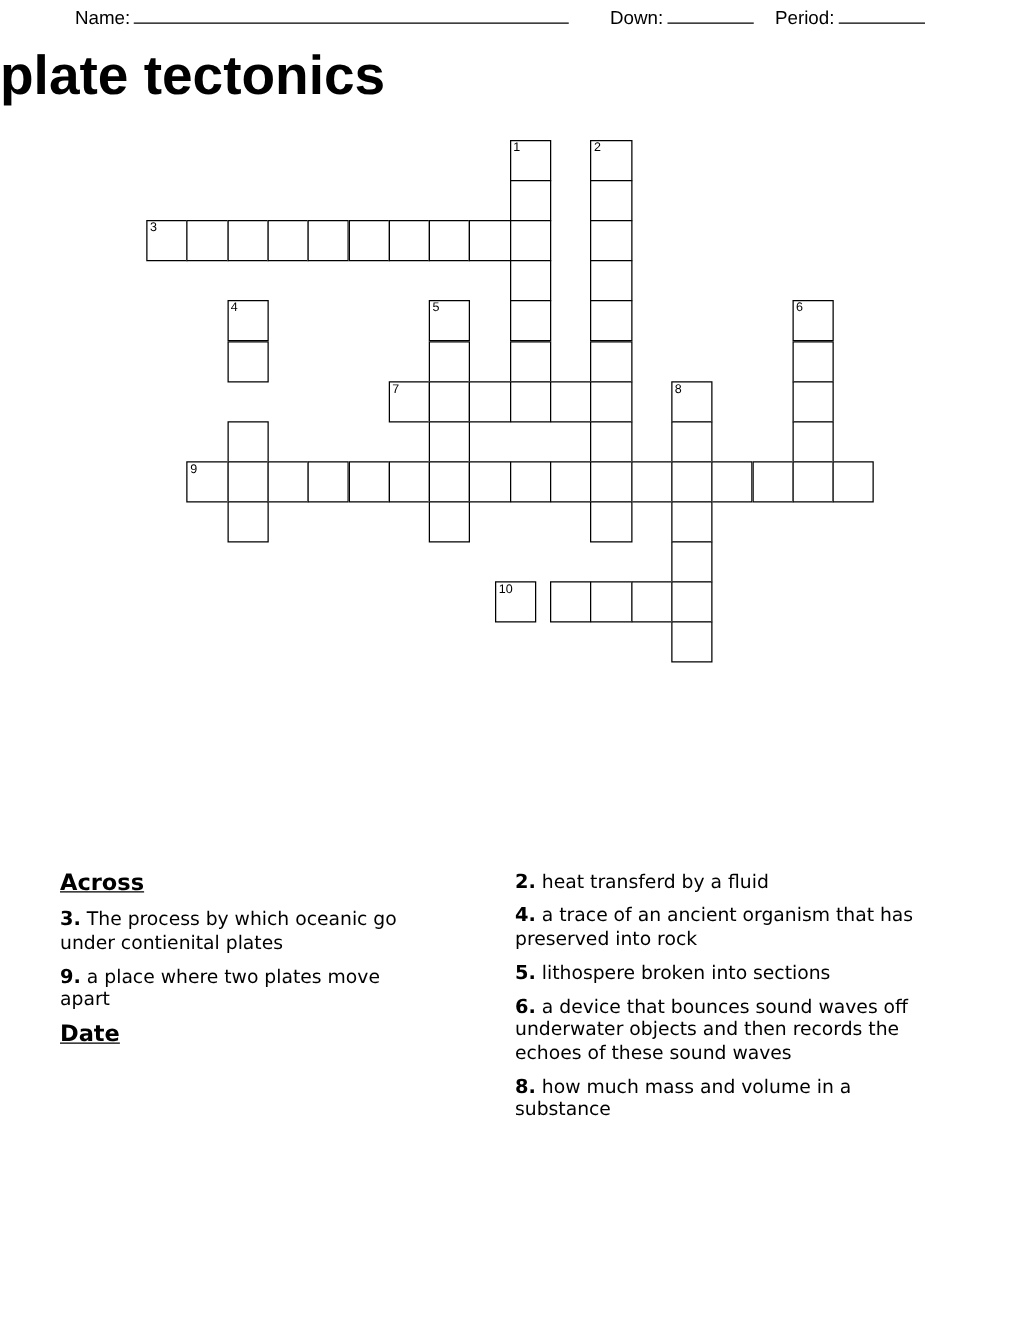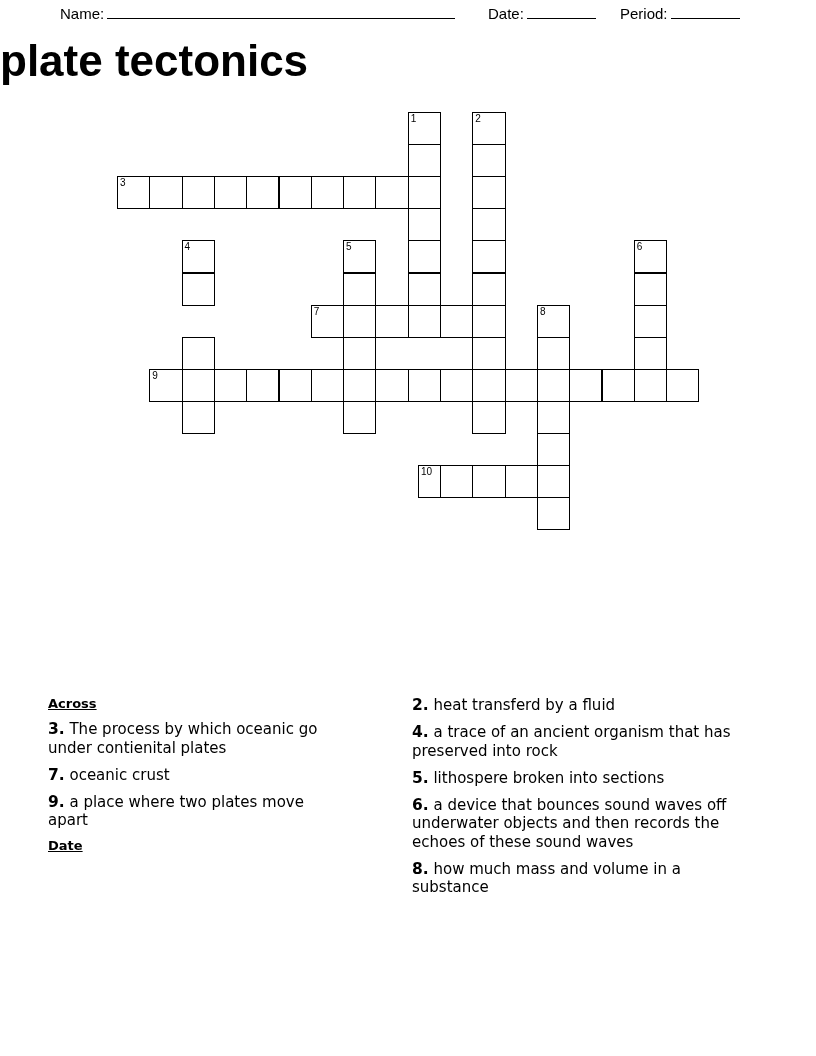--- a/index.html
+++ b/index.html
@@ -32,34 +32,34 @@
     position: absolute; top: 0px; left: 2px;
     font-size: 10px; line-height: 11px;
     font-family: "Liberation Sans", sans-serif;
   }
   
   .clues { position: absolute; top: 696px; left: 48px; width: 720px; }
   .clue-col { position: absolute; top: 0; }
   .col-0 { left: 0; width: 300px; }
   .col-1 { left: 364px; width: 322px; }
   .clue-heading {
-    font-size: 13px; font-weight: bold; text-decoration: underline;
+    font-size: 18px; font-weight: bold; text-decoration: underline;
     margin: 0 0 9px 0;
   }
   .clue { font-size: 15px; line-height: 18.5px; margin: 0 0 8.5px 0; }
   .clue b { font-size: 15.5px; }
 </style>
 </head>
 <body>
 
 <div class="page">
 
   <div class="topline">
     <span class="field f-name"><span>Name:</span><span class="fill-line"></span></span>
-    <span class="field f-date"><span>Date:</span><span class="fill-line"></span></span>
+    <span class="field f-date"><span>Down:</span><span class="fill-line"></span></span>
     <span class="field f-period"><span>Period:</span><span class="fill-line"></span></span>
   </div>
 
   <div class="title">plate tectonics</div>
 
   <div class="grid">
       <div class="cell" style="left: 290.7px; top: 0px;">
         <span class="cellnum">1</span>
       </div>
       <div class="cell" style="left: 355.3px; top: 0px;">
@@ -132,35 +132,34 @@
       <div class="cell" style="left: 419.9px; top: 256.8px;"></div>
       <div class="cell" style="left: 452.2px; top: 256.8px;"></div>
       <div class="cell" style="left: 484.5px; top: 256.8px;"></div>
       <div class="cell" style="left: 516.8px; top: 256.8px;"></div>
       <div class="cell" style="left: 549.1px; top: 256.8px;"></div>
       <div class="cell" style="left: 64.6px; top: 288.9px;"></div>
       <div class="cell" style="left: 226.1px; top: 288.9px;"></div>
       <div class="cell" style="left: 355.3px; top: 288.9px;"></div>
       <div class="cell" style="left: 419.9px; top: 288.9px;"></div>
       <div class="cell" style="left: 419.9px; top: 321px;"></div>
-      <div class="cell" style="left: 301px; top: 353.1px;">
+      <div class="cell" style="left: 279px; top: 353.1px;">
         <span class="cellnum">10</span>
       </div>
       <div class="cell" style="left: 323px; top: 353.1px;"></div>
       <div class="cell" style="left: 355.3px; top: 353.1px;"></div>
       <div class="cell" style="left: 387.6px; top: 353.1px;"></div>
       <div class="cell" style="left: 419.9px; top: 353.1px;"></div>
       <div class="cell" style="left: 419.9px; top: 385.2px;"></div>
     </div>
 
   <div class="clues">
     <div class="clue-col col-0">
         <div class="clue-heading">Across</div>
         <p class="clue"><b>3.</b> The process by which oceanic go under contienital plates</p>
-        <p class="clue"><b>7.</b> oceanic crust</p>
         <p class="clue"><b>9.</b> a place where two plates move apart</p>
         <div class="clue-heading">Date</div>
       </div>
     <div class="clue-col col-1">
         <p class="clue"><b>2.</b> heat transferd by a fluid</p>
         <p class="clue"><b>4.</b> a trace of an ancient organism that has preserved into rock</p>
         <p class="clue"><b>5.</b> lithospere broken into sections</p>
         <p class="clue"><b>6.</b> a device that bounces sound waves off underwater objects and then records the echoes of these sound waves</p>
         <p class="clue"><b>8.</b> how much mass and volume in a substance</p>
       </div>

